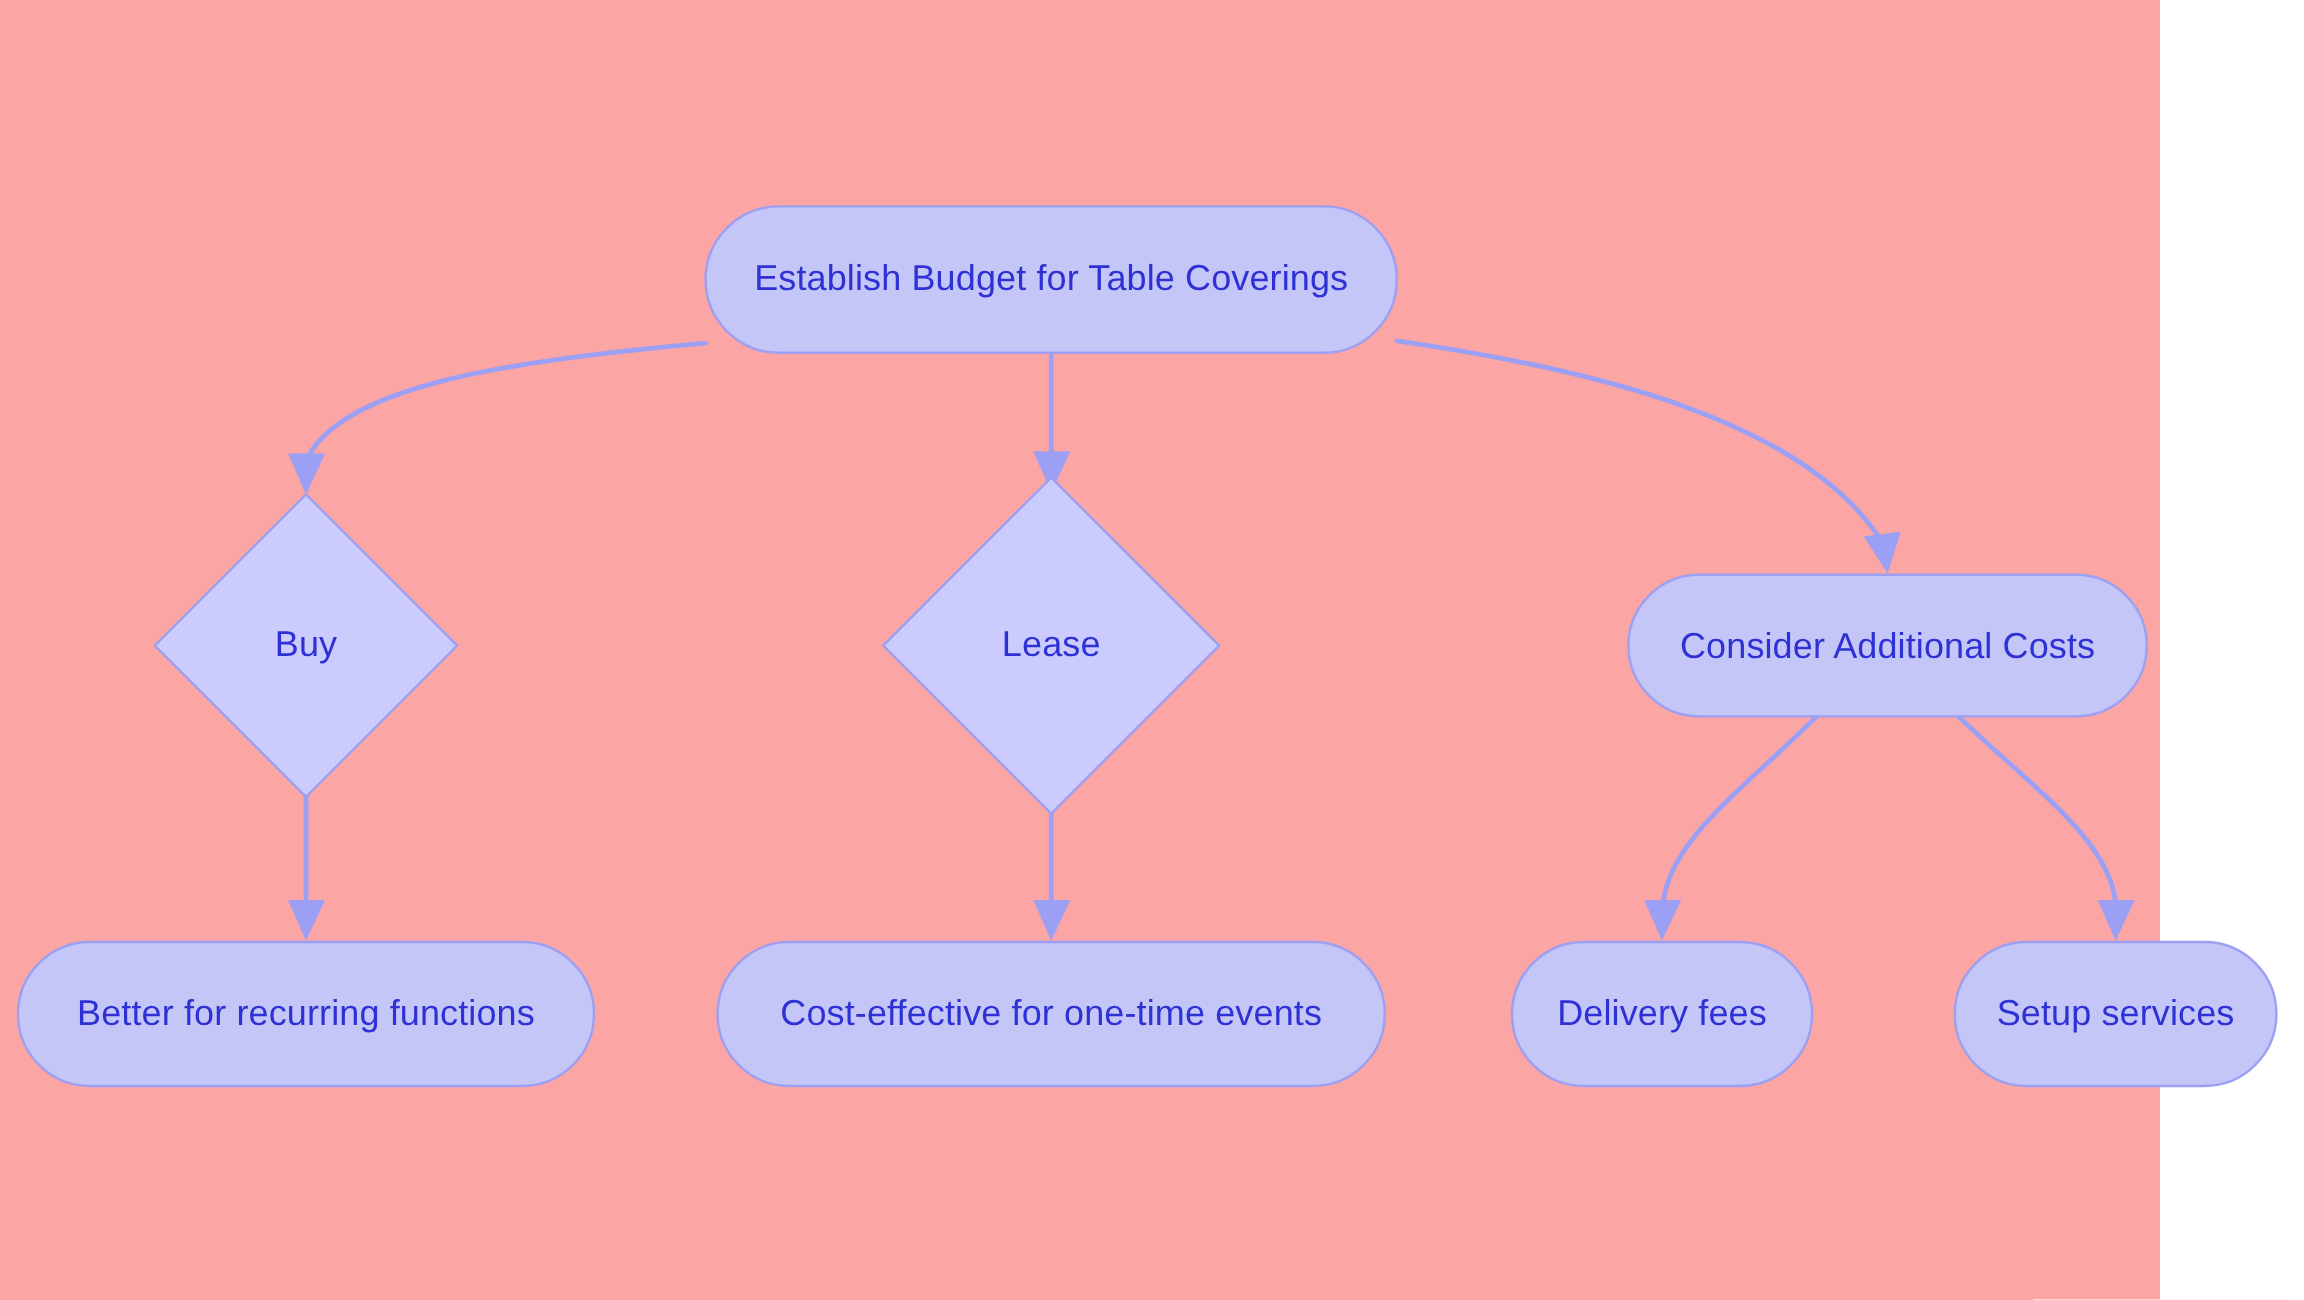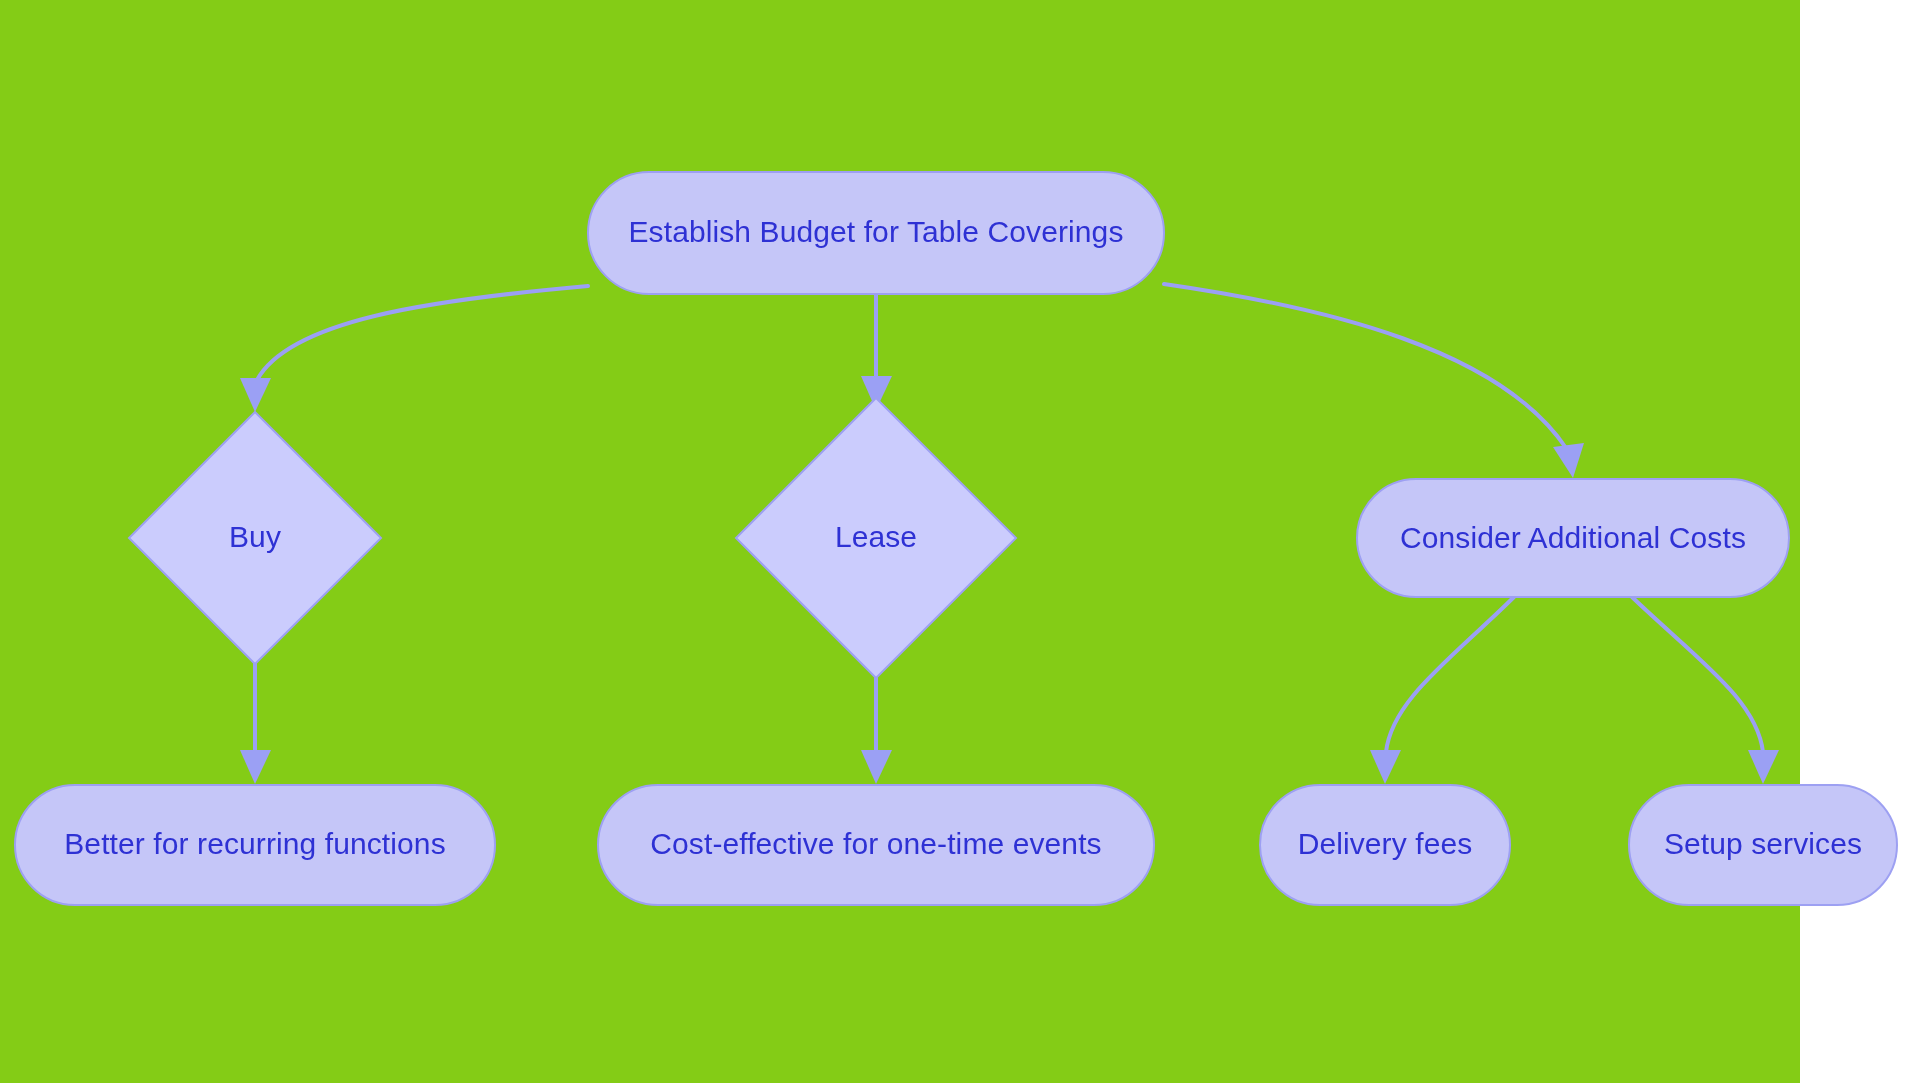--- a/index.html
+++ b/index.html
@@ -11,21 +11,21 @@
   body {
     width: 1920px;
     height: 1083px;
     overflow: hidden;
     font-family: "Liberation Sans", sans-serif;
   }
   #flowchart-root {
     position: relative;
     width: 1800px;
     height: 1083px;
-    background: #84cc16;
+    background: #fca5a5;
   }
   svg.flow-canvas {
     display: block;
     width: 1920px;
     height: 1083px;
   }
   .node-shape {
     fill: #c5c6f8;
     stroke: #9da0f2;
     stroke-width: 2;

